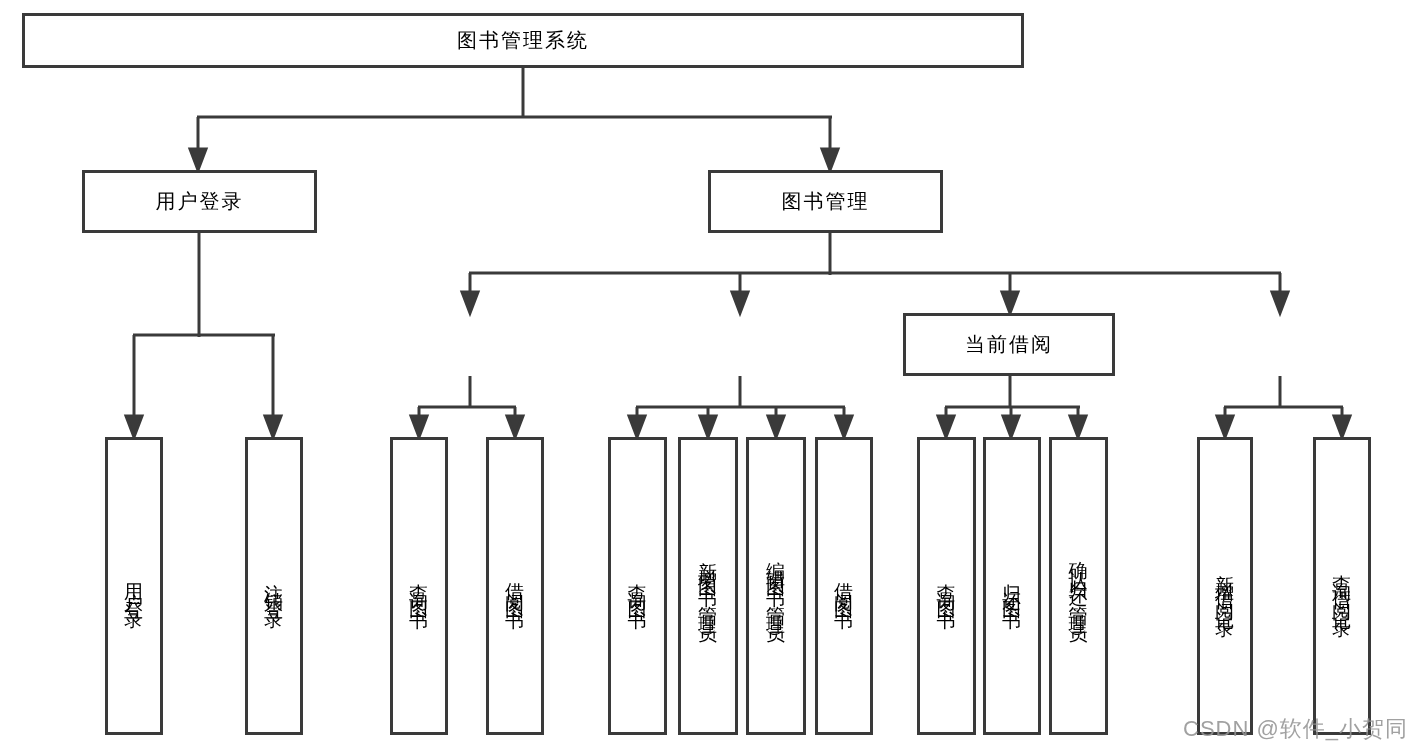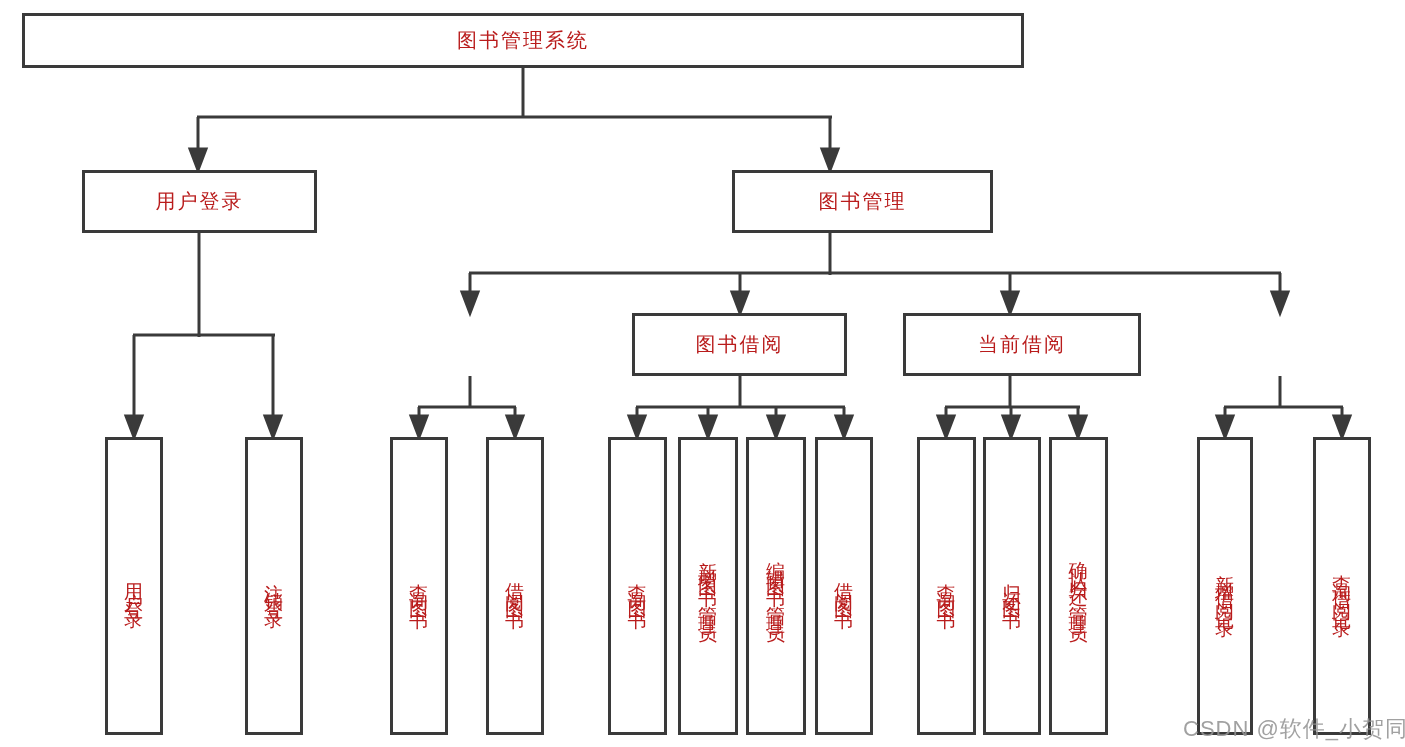--- a/index.html
+++ b/index.html
@@ -4,21 +4,21 @@
 <style>
   html,body{margin:0;padding:0;background:#ffffff;}
   .stage{
     position:relative;width:1405px;height:747px;background:#ffffff;
     font-family:"Liberation Sans","DejaVu Sans",sans-serif;overflow:hidden;
   }
   svg.connectors{position:absolute;left:0;top:0;z-index:1;}
   .node{
     position:absolute;z-index:2;background:#ffffff;border:3px solid #3a3a3a;
     box-sizing:border-box;display:flex;align-items:center;justify-content:center;
-    color:#b91c1c;
+    color:#000000;
   }
   .node.h span{font-size:20px;letter-spacing:2px;white-space:nowrap;}
   .node.v span{
     writing-mode:vertical-rl;font-size:19px;letter-spacing:9px;line-height:1;
     white-space:nowrap;
   }
   .watermark{
     position:absolute;z-index:3;left:1183px;top:714px;font-size:22px;
     color:rgba(148,148,148,0.88);letter-spacing:1px;white-space:nowrap;
   }
@@ -104,28 +104,25 @@
     </g>
   </svg>
 
   <div class="node h" style="left:22px;top:13px;width:1002px;height:55px">
     <span>图书管理系统</span>
   </div>
 
   <div class="node h" style="left:82px;top:170px;width:235px;height:63px">
     <span>用户登录</span>
   </div>
-  <div class="node h" style="left:732px;top:170px;width:261px;height:63px">
+  <div class="node h" style="left:708px;top:170px;width:235px;height:63px">
     <span>图书管理</span>
   </div>
 
-  <div class="node h" style="left:632px;top:313px;width:215px;height:63px">
-    <span>图书借阅</span>
-  </div>
-  <div class="node h" style="left:903px;top:313px;width:238px;height:63px">
+  <div class="node h" style="left:903px;top:313px;width:212px;height:63px">
     <span>当前借阅</span>
   </div>
 
   <div class="node v" style="left:105px;top:437px;width:58px;height:298px">
     <span>用户登录</span>
   </div>
   <div class="node v" style="left:245px;top:437px;width:58px;height:298px">
     <span>注销登录</span>
   </div>
 

